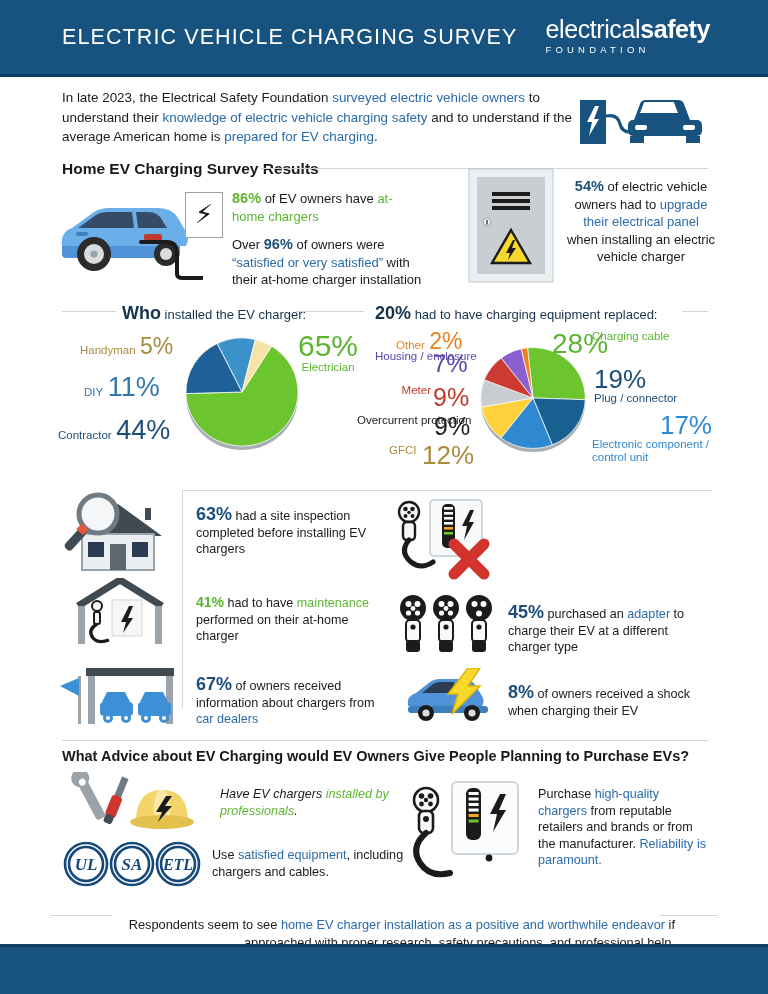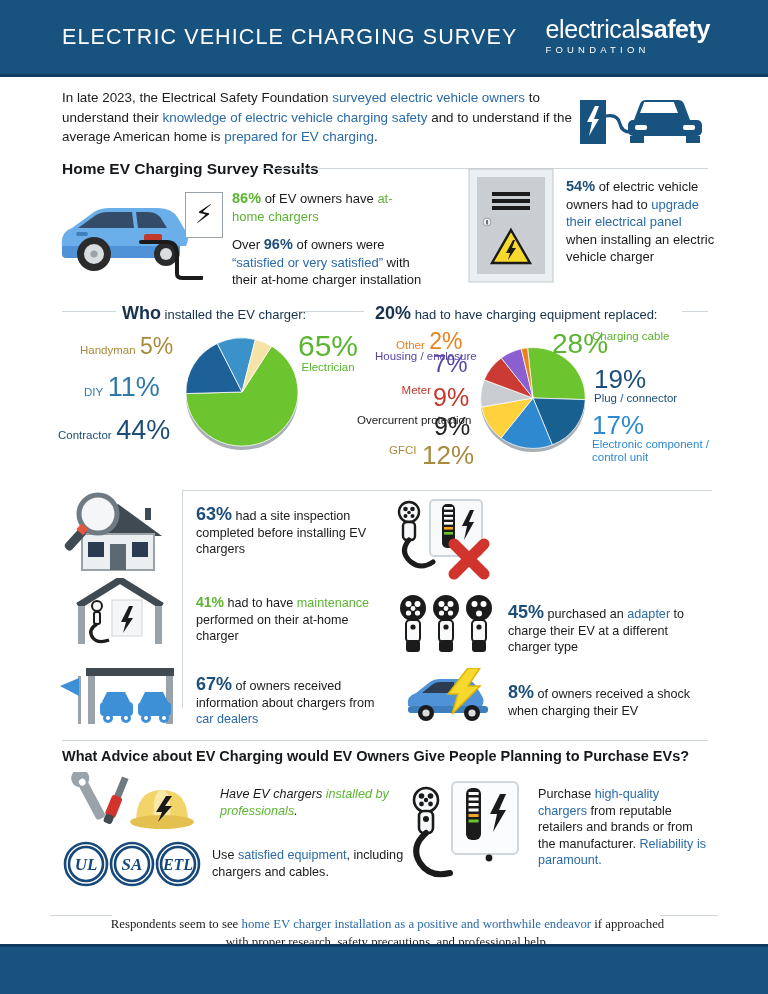--- a/index.html
+++ b/index.html
@@ -48,21 +48,21 @@
   .charger-box{position:absolute;left:185px;top:192px;width:36px;height:44px;border:1.6px solid #9aa3a9;background:#fff;}
   .charger-box .bolt{position:absolute;left:9px;top:7px;font-size:26px;line-height:28px;color:#111;}
   .cord{position:absolute;left:139px;top:236px;width:64px;height:44px;}
 
   .fact-86{position:absolute;left:232px;top:190px;width:190px;font-size:13px;line-height:17.5px;color:#1b1b1b;}
   .fact-96{position:absolute;left:232px;top:236px;width:200px;font-size:13px;line-height:17.5px;color:#1b1b1b;}
   .pct-g{color:#5cb531;font-weight:bold;font-size:14.5px;}
   .pct-n{color:#1d4e79;font-weight:bold;font-size:14.5px;}
 
   .panel-icon{position:absolute;left:468px;top:168px;width:86px;height:115px;}
-  .fact-54{position:absolute;left:566px;top:178px;width:150px;font-size:13px;line-height:17.5px;color:#1b1b1b;}
+  .fact-54{position:absolute;left:566px;top:178px;width:150px;font-size:13px;line-height:17.5px;color:#1b1b1b;text-align:center;}
 
   
   .pie-head{position:absolute;top:303px;font-size:13px;color:#16324d;white-space:nowrap;}
   .pie-head b{color:#16324d;font-weight:bold;font-size:18px;}
   #pie1-head{left:122px;}
   #pie2-head{left:375px;}
 
   .pieA{position:absolute;left:183px;top:333px;width:118px;height:118px;}
   .pieB{position:absolute;left:478px;top:343px;width:110px;height:110px;}
 
@@ -96,22 +96,22 @@
   .pbold-n{color:#1d4e79;font-weight:bold;font-size:18px;}
   .pbold-g{color:#5cb531;font-weight:bold;font-size:14px;}
 
   .icon-wrap{position:absolute;}
 
   
   #sec2-title{left:62px;top:748px;font-size:14.5px;}
   .adv{position:absolute;font-size:12.6px;line-height:16.6px;color:#1b1b1b;}
 
   .closing{
-    position:absolute;left:100px;top:916px;width:575px;text-align:center;
-    font-size:12.8px;line-height:17.5px;color:#1b1b1b;font-family:Liberation Serif, serif;
+    position:absolute;left:100px;top:916px;width:575px;text-align:right;
+    font-size:12.8px;line-height:17.5px;color:#1b1b1b;
   }
 
   
   .footer{position:absolute;left:0;top:947px;width:768px;height:47px;background:#18527f;}
   .footer-top{position:absolute;left:0;top:944px;width:768px;height:3px;background:#0f3c60;}
 </style>
 </head>
 <body>
 
 <div class="page">
@@ -262,21 +262,21 @@
   <div class="lbl big" id="l-gfci-n" style="font-size:26px;">12%</div>
 
   <div class="lbl big" id="l-cable-n" style="font-size:28px;">28%</div>
   <div class="lbl nm" id="l-cable" style="font-size:11.5px;">Charging cable</div>
 
   <div class="lbl" id="l-plug">
     <div class="big" style="font-size:26px;line-height:26px;">19%</div>
     <div class="nm">Plug / connector</div>
   </div>
   <div class="lbl" id="l-elec">
-    <div class="big" style="font-size:26px;line-height:26px;">17%</div>
+    <div class="big" style="font-size:26px;line-height:26px;text-align:right;">17%</div>
     <div class="nm" style="width:120px;white-space:normal;line-height:13px;">Electronic component / control unit</div>
   </div>
 
   <div class="hrule" style="left:182px;top:490px;width:1px;height:218px;background:#cfd6dc;"></div>
   <div class="hrule" style="left:182px;top:490px;width:530px;"></div>
 
   <svg class="icon-wrap" style="left:62px;top:492px;width:112px;height:82px;" viewBox="0 0 112 82">
     <polygon points="56,12 100,44 12,44" fill="#3f4a52"></polygon>
     <rect x="20" y="42" width="72" height="36" fill="#eceff1" stroke="#9aa3a9" stroke-width="2"></rect>
     <rect x="48" y="52" width="16" height="26" fill="#5c6872"></rect>

